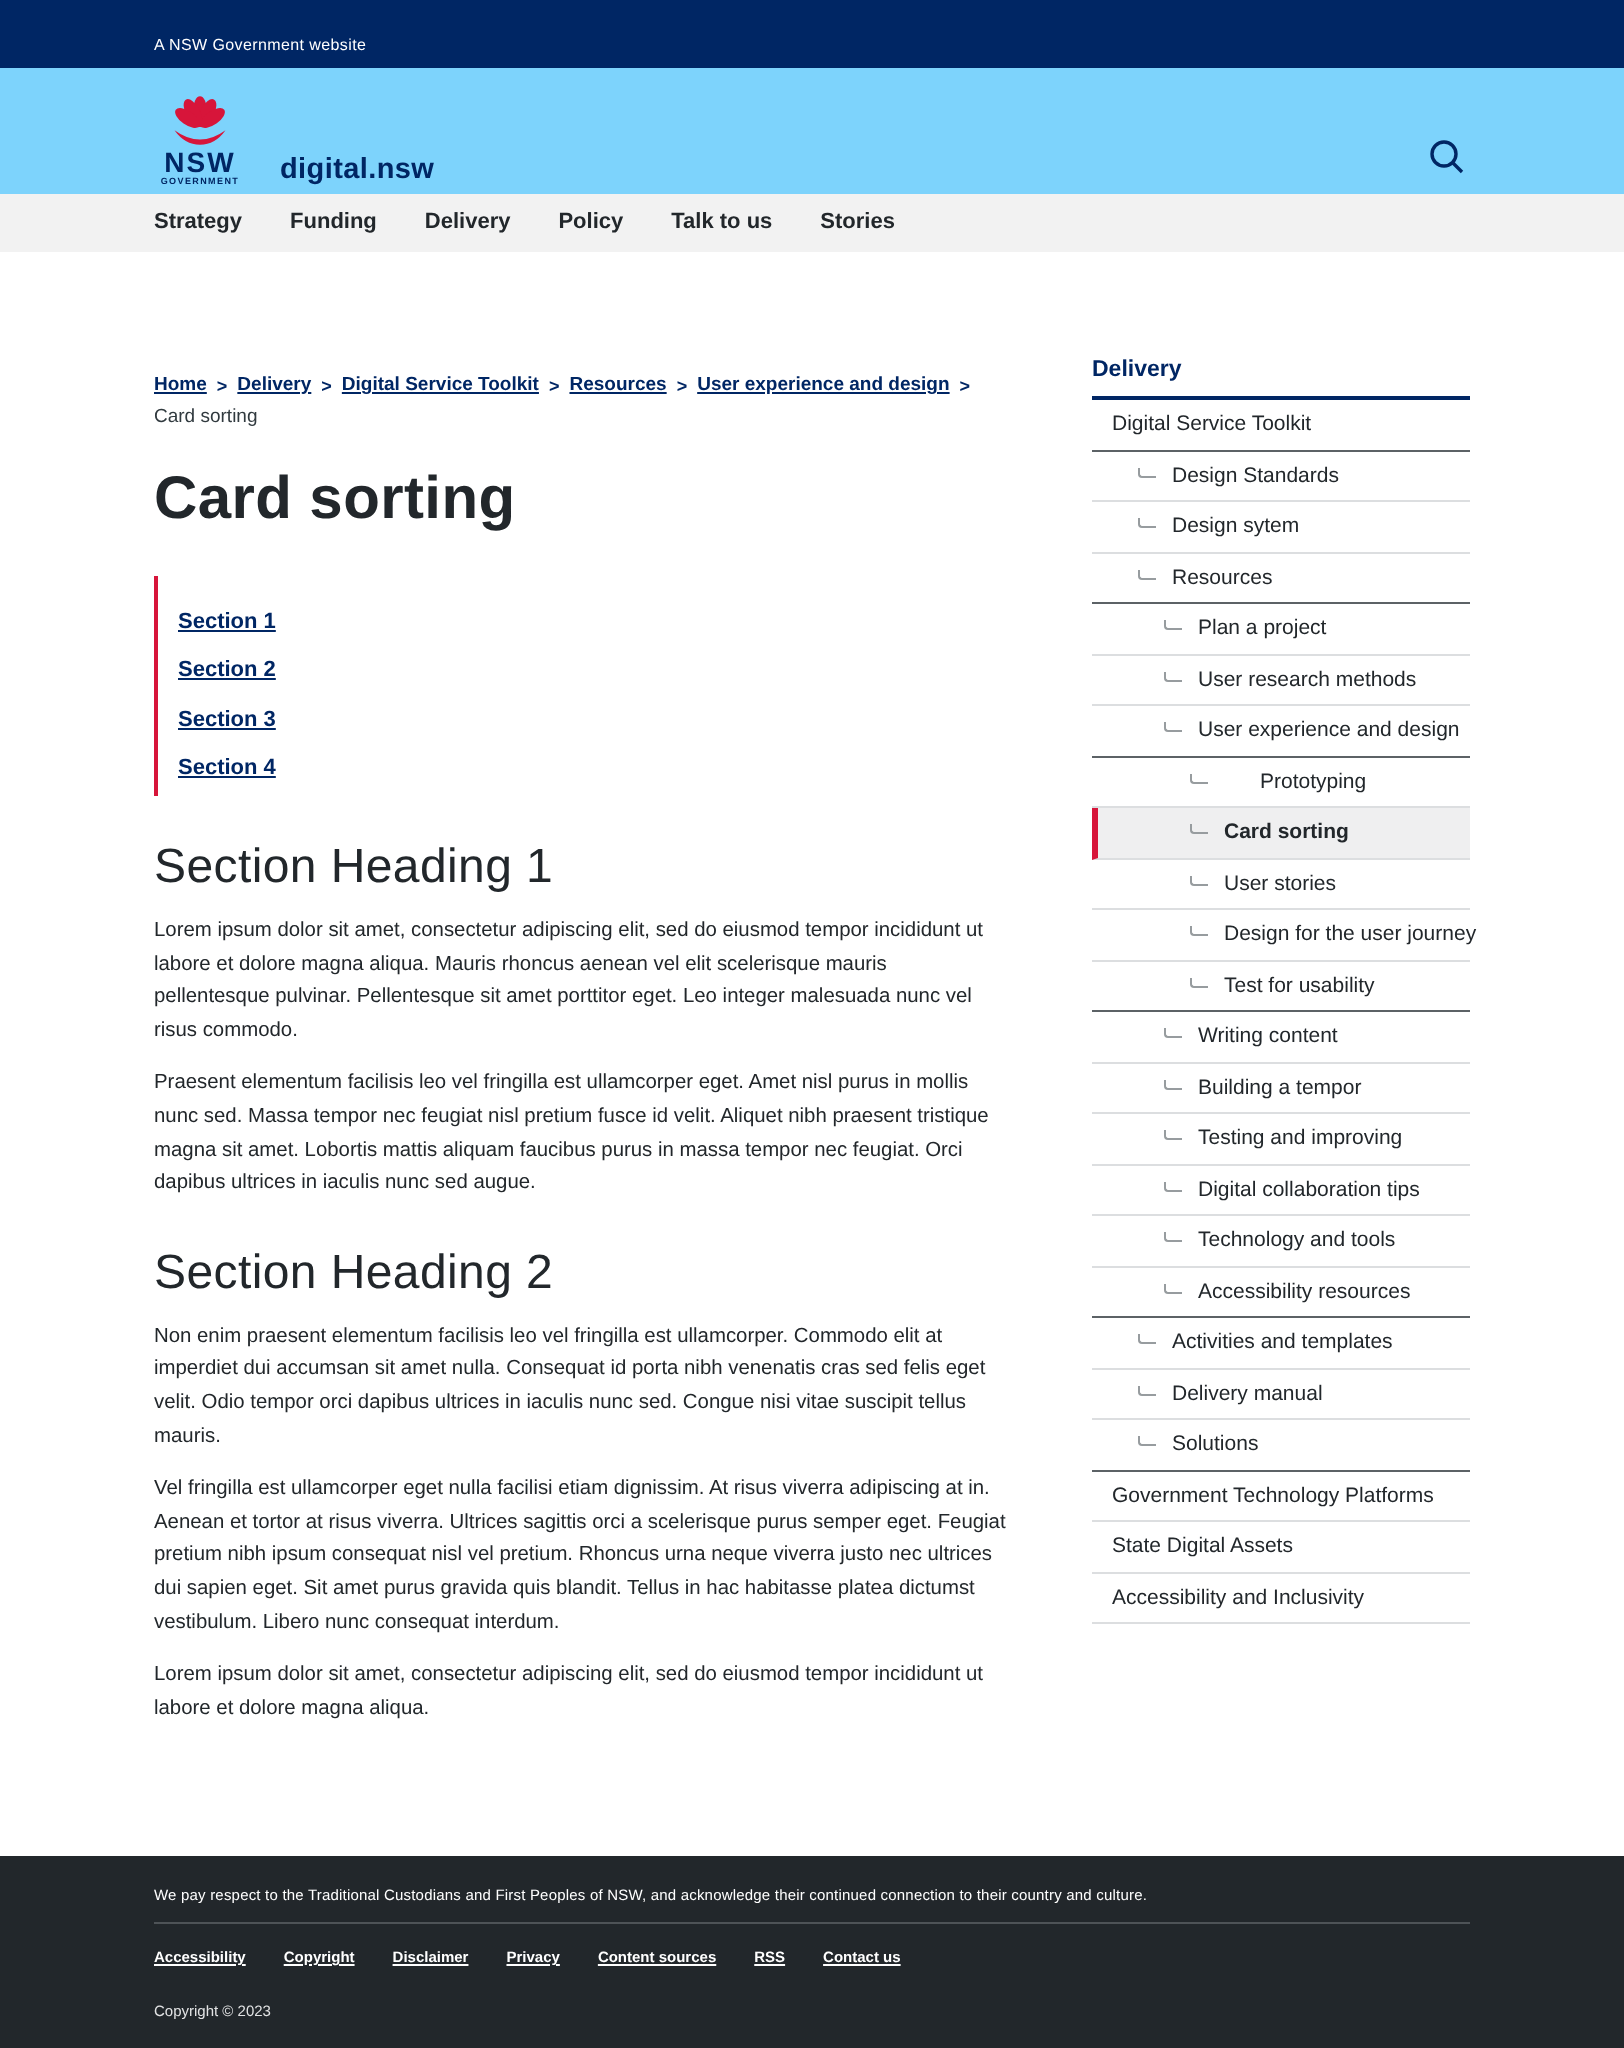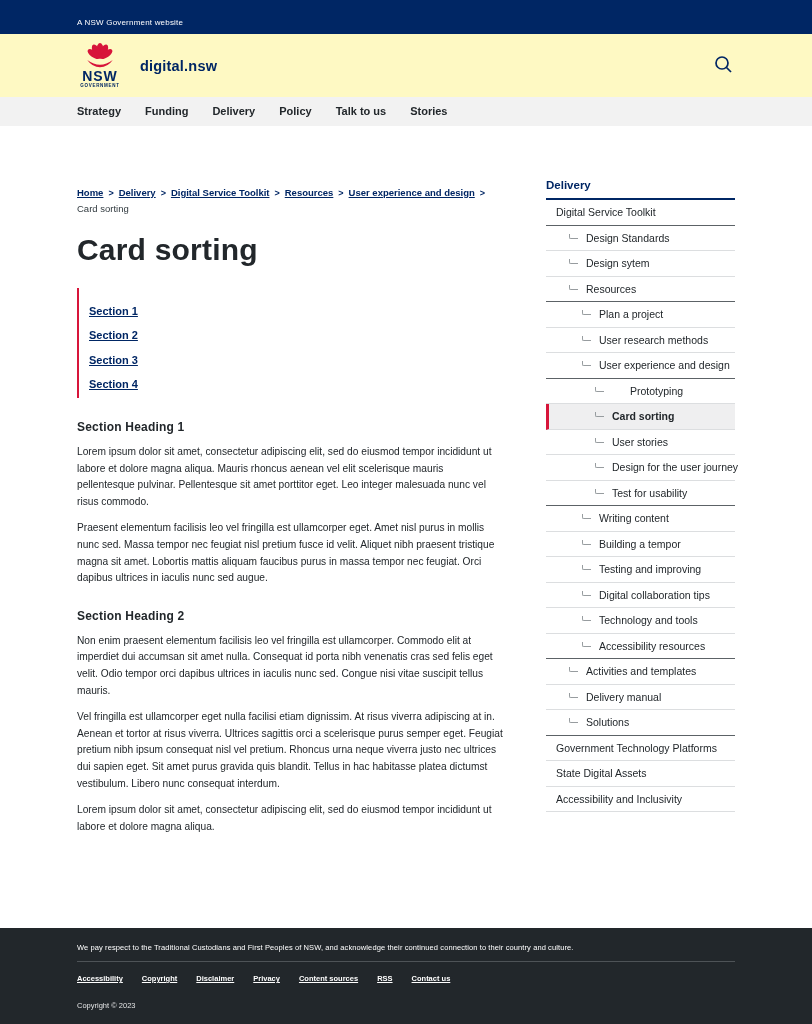--- a/index.html
+++ b/index.html
@@ -11,21 +11,21 @@
     min-height: 1024px;
     display: flex;
     flex-direction: column;
   }
   a { cursor: pointer; }
 
   
   .banner { background: #002664; color: #fff; font-size: 8px; padding: 18px 0 7px 77px; letter-spacing: .2px; }
 
   
-  .masthead { display: flex; align-items: center; height: 63px; padding: 4px 77px; background: #fef9c3; }
+  .masthead { display: flex; align-items: flex-end; height: 63px; padding: 4px 77px; background: #7dd3fc; }
   .logo { width: 46px; text-align: center; line-height: 1; flex: none; }
   .logo svg { display: block; margin: 0 auto 1px; }
   .logo-nsw { color: #002664; font-weight: bold; font-size: 14px; letter-spacing: 1px; }
   .logo-gov { color: #002664; font-weight: bold; font-size: 4.5px; letter-spacing: .7px; margin-top: 1px; }
   .site-title { font-size: 14.5px; font-weight: bold; color: #002664; margin-left: 17px; letter-spacing: .2px; }
   .search-btn { margin-left: auto; background: none; border: none; padding: 2px; cursor: pointer; }
 
   
   .nav { background: #f2f2f2; display: flex; gap: 24px; padding: 8px 0 9px 77px; }
   .nav-item { font-size: 11px; font-weight: bold; color: #22272b; text-decoration: none; }
@@ -41,21 +41,21 @@
   .crumb-sep { color: #002664; font-weight: bold; font-size: 9px; }
   .crumb-current { color: #313a3f; }
 
   h1 { font-size: 30px; font-weight: bold; color: #22272b; margin-top: 19px; letter-spacing: .2px; }
 
   
   .otp { border-left: 2px solid #d7153a; padding: 4px 0 8px 10px; margin-top: 21px; }
   .otp-title { font-size: 14px; font-weight: 600; letter-spacing: .4px; }
   .otp-link { display: block; width: fit-content; font-size: 11px; font-weight: bold; color: #002664; text-decoration: underline; margin-top: 12.5px; }
 
-  h2.section-heading { font-size: 12px; font-weight: bold; margin-top: 22px; letter-spacing: .2px; }
+  h2.section-heading { font-size: 24px; font-weight: normal; margin-top: 22px; letter-spacing: .2px; }
   p.body-text { font-size: 10.2px; line-height: 16.6px; margin-top: 10px; color: #22272b; }
 
   
   .sidebar-title { font-size: 11.5px; font-weight: bold; color: #002664; padding-bottom: 7px; border-bottom: 2px solid #002664; }
   .side-item { display: flex; align-items: center; height: 25.5px; font-size: 10.5px; border-bottom: 1px solid #dcdee0; cursor: pointer; }
   .side-item.strong { border-bottom-color: #5c6266; }
   .elbow { width: 9px; height: 5px; border-left: 1.5px solid #979c9f; border-bottom: 1.5px solid #979c9f; border-bottom-left-radius: 2px; margin: -3px 8px 0 0; flex: none; }
   .side-item.active { background: #efeff0; font-weight: bold; border-left: 3px solid #d7153a; }
   .side-label { white-space: nowrap; }
 

